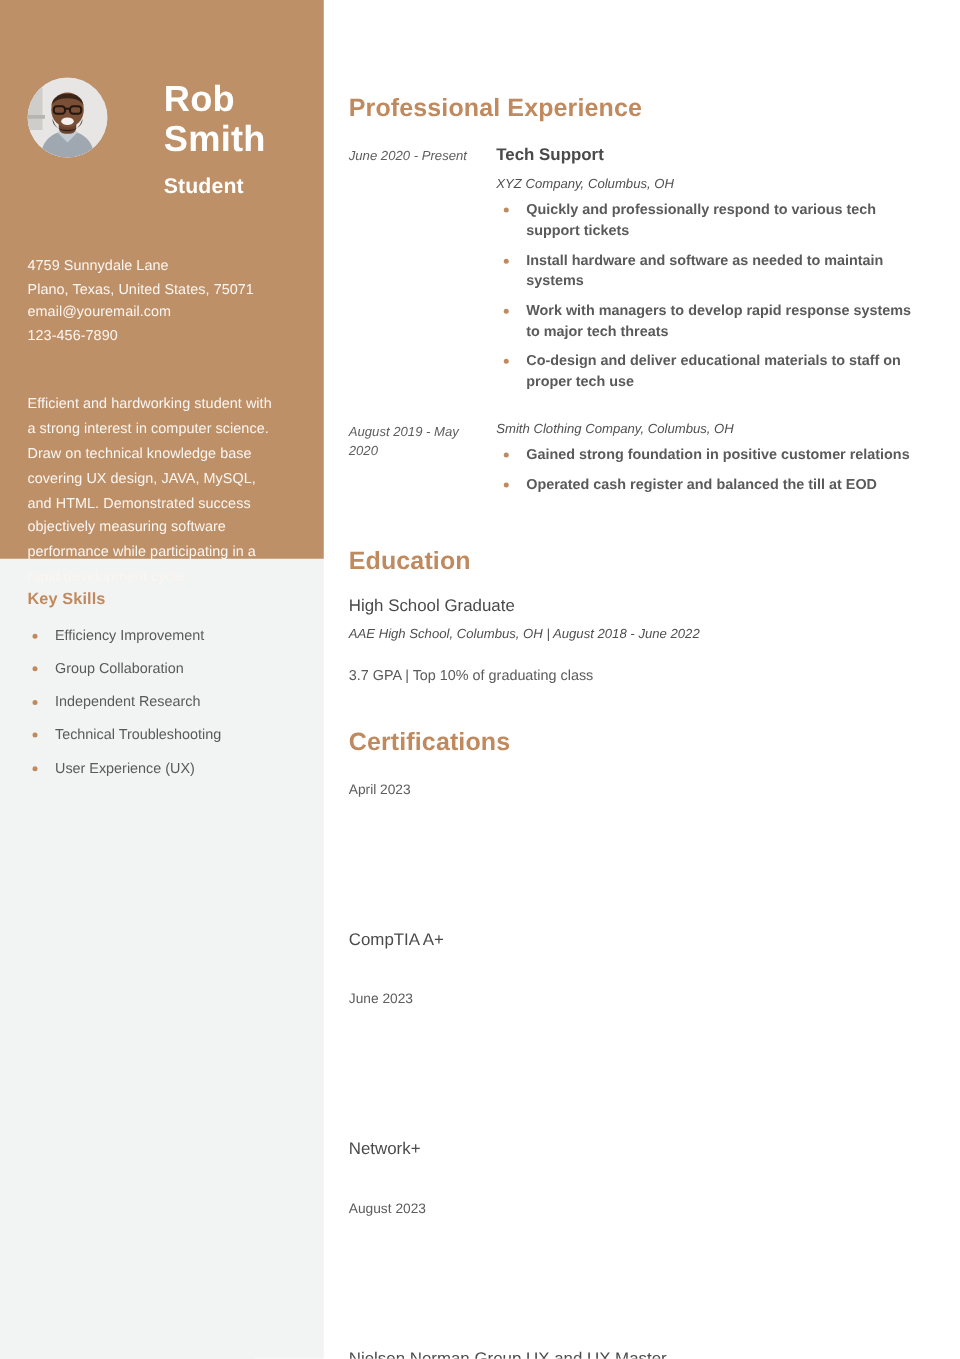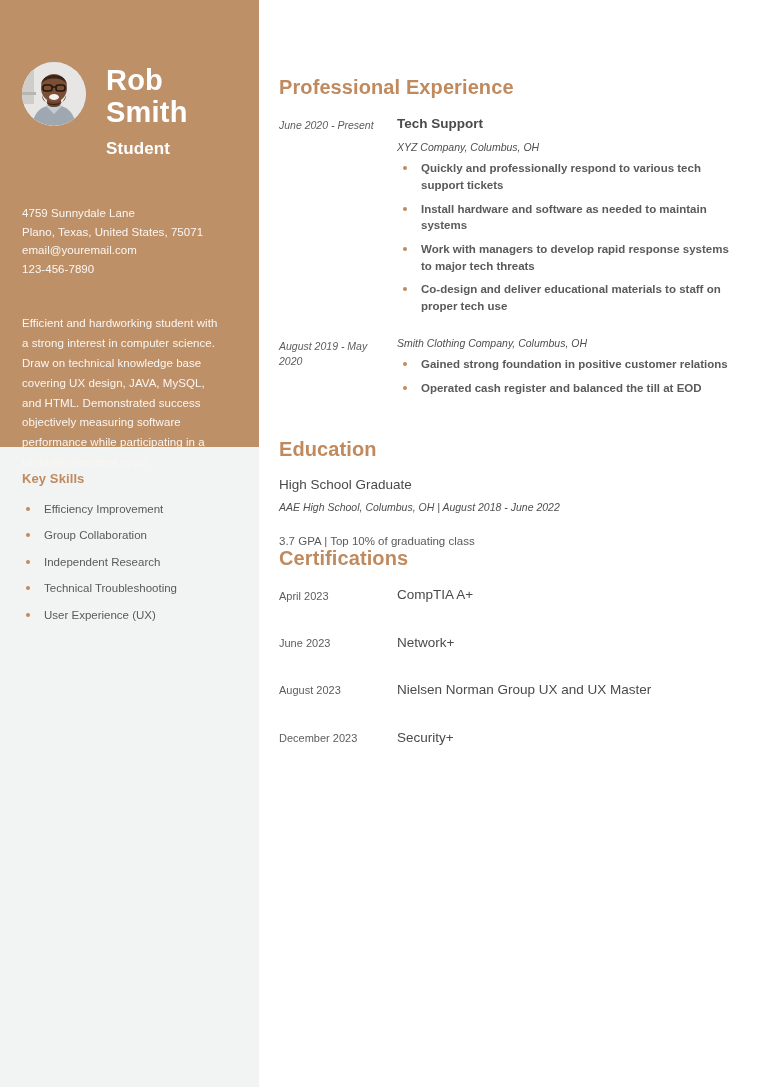--- a/index.html
+++ b/index.html
@@ -33,20 +33,21 @@
     background: #be9068;
     padding: 0 20px 34px 20px;
     height: 447px;
     box-sizing: border-box;
   }
   .identity {
     display: flex;
     align-items: flex-start;
     padding-top: 62px;
     padding-left: 2px;
+    gap: 25px;
   }
   .avatar {
     width: 64px;
     height: 64px;
     border-radius: 50%;
     overflow: hidden;
     flex: 0 0 64px;
     background: #d8d8d8;
     position: relative;
   }
@@ -132,21 +133,21 @@
     box-sizing: border-box;
   }
   .section-heading {
     color: #c08a5e;
     font-size: 20px;
     font-weight: bold;
     letter-spacing: 0.1px;
     margin: 0 0 16px 0;
   }
   .section-heading.education { margin-top: 34px; }
-  .section-heading.certifications { }
+  .section-heading.certifications { margin-top: 36px; }
 
   .entry {
     display: flex;
     align-items: flex-start;
     margin-bottom: 14px;
   }
   .entry-date {
     flex: 0 0 118px;
     width: 118px;
     font-size: 10.5px;
@@ -208,22 +209,23 @@
     color: #4f4f4f;
     margin-bottom: 22px;
   }
   .edu-extra {
     font-size: 11.5px;
     color: #5a5a5a;
   }
 
   .cert-row {
     display: flex;
-    align-items: flex-end;
+    align-items: flex-start;
     margin-bottom: 29px;
+    flex-direction: column;
   }
   .cert-date {
     flex: 0 0 118px;
     width: 118px;
     font-size: 11px;
     color: #5d5d5d;
     line-height: 1.4;
     padding-top: 3px;
   }
   .cert-name {

